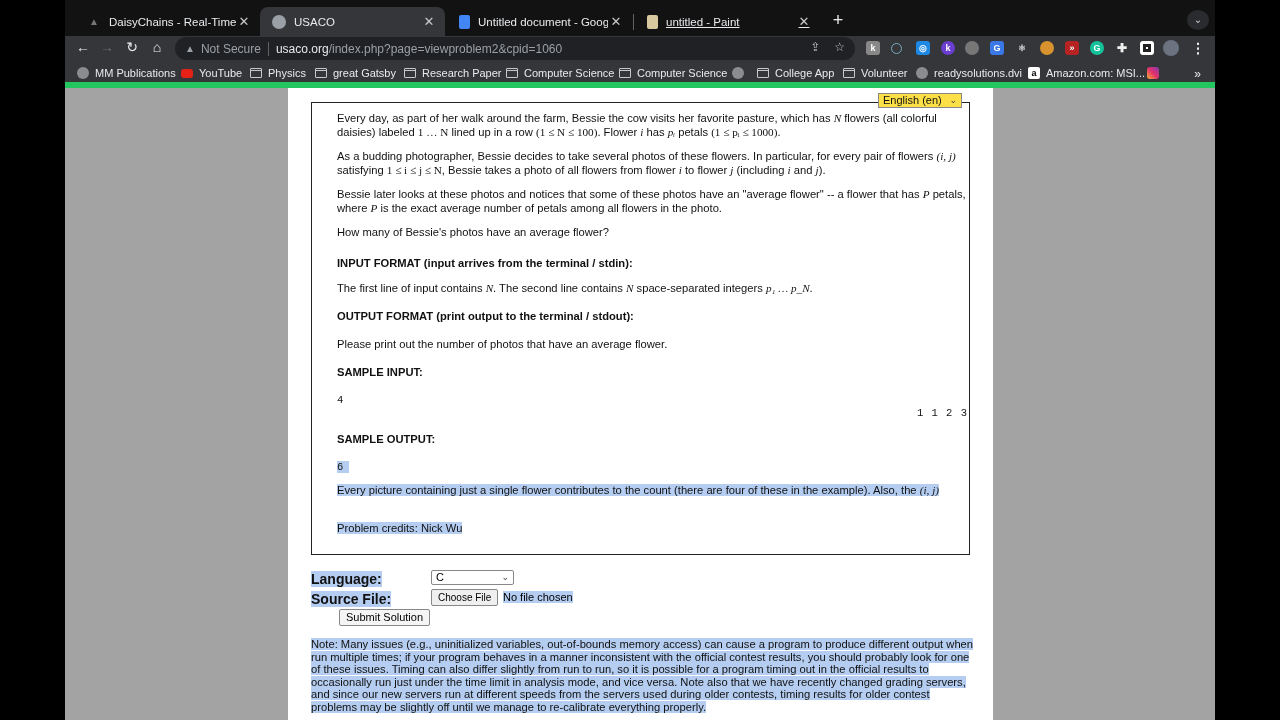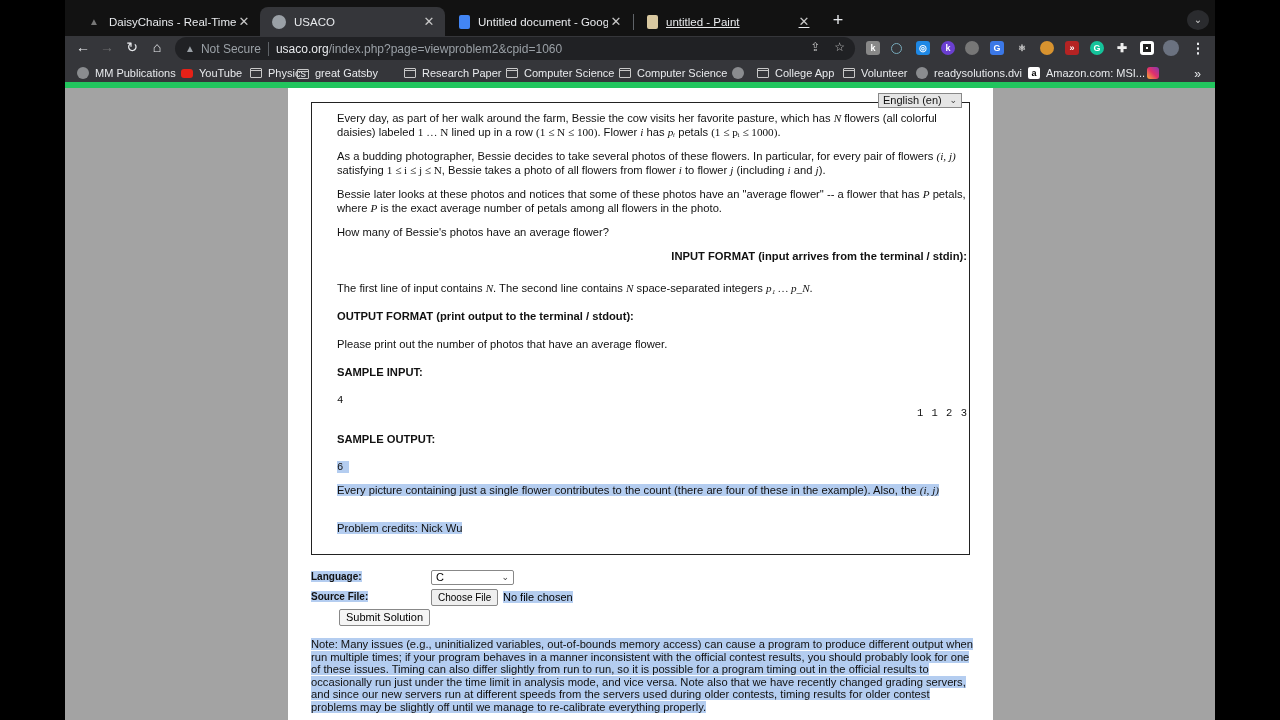--- a/index.html
+++ b/index.html
@@ -42,31 +42,31 @@
   .bicon.yt { background: #e62117; border-radius: 3px; width: 12px; height: 9px; }
   .bicon.amz { background: #fff; border-radius: 2px; width: 12px; height: 12px; color: #000; font-size: 9px; text-align: center; line-height: 12px; font-weight: bold; }
   .bicon.ig { background: linear-gradient(45deg,#f9b233,#e1306c,#833ab4); border-radius: 3px; width: 12px; height: 12px; }
   .bm-more { position: absolute; right: 14px; top: 6px; color: #e8eaed; font-size: 12px; }
 
   
   .viewport { position: absolute; left: 0; top: 88px; width: 1150px; height: 632px; background: #a3a3a3; }
   .page { position: absolute; left: 223px; top: 0; width: 705px; height: 632px; background: #fff; }
 
   .problem-box { position: absolute; left: 23px; top: 14px; width: 659px; height: 453px; border: 1px solid #222; }
-  .lang-select { position: absolute; left: 590px; top: 5px; width: 84px; height: 15px; border: 1px solid #888; background: #e5e5e5; font-size: 11px; padding-left: 4px; line-height: 13px; color: #111; }
+  .lang-select { position: absolute; left: 590px; top: 5px; width: 84px; height: 15px; border: 1px solid #888; background: #fde047; font-size: 11px; padding-left: 4px; line-height: 13px; color: #111; }
   .lang-select .chev { position: absolute; right: 4px; top: 0; font-size: 9px; color: #444; }
 
   .ptext { position: absolute; left: 40px; width: 630px; font-size: 11.2px; line-height: 13.6px; color: #111; margin-left: 9px; }
   .ptext i, .math { font-family: "Liberation Serif", serif; font-style: italic; }
   .mathn { font-family: "Liberation Serif", serif; }
   .bold { font-weight: bold; }
   .mono { font-family: "Liberation Mono", monospace; font-size: 10.5px; line-height: 12.5px; }
   .hl { background: #b4cdf0; }
 
-  .form-label { position: absolute; left: 23px; font-size: 10px; font-weight: bold; color: #111; border-radius: 6px; }
+  .form-label { position: absolute; left: 23px; font-size: 14px; font-weight: bold; color: #111; border-radius: 6px; }
   .select-lang { position: absolute; left: 143px; top: 482px; width: 83px; height: 15px; border: 1px solid #888; border-radius: 2px; background: #fff; font-size: 11px; padding-left: 4px; line-height: 13px; }
   .select-lang .chev { position: absolute; right: 4px; top: 0; font-size: 9px; color: #444; }
   .file-btn { position: absolute; left: 143px; top: 501px; height: 17px; padding: 0 6px; border: 1px solid #888; border-radius: 2px; background: #efefef; font-size: 10px; line-height: 15px; }
   .file-status { position: absolute; left: 215px; top: 503px; font-size: 11px; }
   .submit-btn { position: absolute; left: 23px; top: 521px; height: 17px; padding: 0 6px; border: 1px solid #888; border-radius: 2px; background: #f5f5f5; font-size: 11px; line-height: 15px; margin-left: 28px; }
   .note { position: absolute; left: 23px; top: 550px; width: 665px; font-size: 11.2px; line-height: 12.6px; color: #111; }
 </style>
 </head>
 <body>
 
@@ -137,21 +137,21 @@
         <span>MM Publications</span>
       </div>
     <div class="bm" style="left:116px;">
         <span class="bicon yt"></span>
         <span>YouTube</span>
       </div>
     <div class="bm" style="left:185px;">
         <span class="bicon folder"></span>
         <span>Physics</span>
       </div>
-    <div class="bm" style="left:232px;align-items:flex-end;">
+    <div class="bm" style="left:250px;">
         <span class="bicon folder"></span>
         <span>great Gatsby</span>
       </div>
     <div class="bm" style="left:339px;">
         <span class="bicon folder"></span>
         <span>Research Paper</span>
       </div>
     <div class="bm" style="left:441px;">
         <span class="bicon folder"></span>
         <span>Computer Science</span>
@@ -204,21 +204,21 @@
         <span>satisfying </span><span class="mathn">1 ≤ i ≤ j ≤ N</span><span>, Bessie takes a photo of all flowers from flower </span><i>i</i><span> to flower </span><i>j</i><span> (including </span><i>i</i><span> and </span><i>j</i><span>).</span>
       </div>
 
       <div class="ptext" style="top:100px;">
         <span>Bessie later looks at these photos and notices that some of these photos have an "average flower" -- a flower that has </span><i>P</i><span> petals,</span><br>
         <span>where </span><i>P</i><span> is the exact average number of petals among all flowers in the photo.</span>
       </div>
 
       <div class="ptext" style="top:138px;">How many of Bessie's photos have an average flower?</div>
 
-      <div class="ptext bold" style="top:162px;text-align:right;">INPUT FORMAT (input arrives from the terminal / stdin):</div>
+      <div class="ptext bold" style="top:169px;">INPUT FORMAT (input arrives from the terminal / stdin):</div>
 
       <div class="ptext" style="top:194px;">
         <span>The first line of input contains </span><i>N</i><span>. The second line contains </span><i>N</i><span> space-separated integers </span><i>p₁ … p_N</i><span>.</span>
       </div>
 
       <div class="ptext bold" style="top:222px;">OUTPUT FORMAT (print output to the terminal / stdout):</div>
 
       <div class="ptext" style="top:250px;">Please print out the number of photos that have an average flower.</div>
 
       <div class="ptext bold" style="top:278px;">SAMPLE INPUT:</div>

